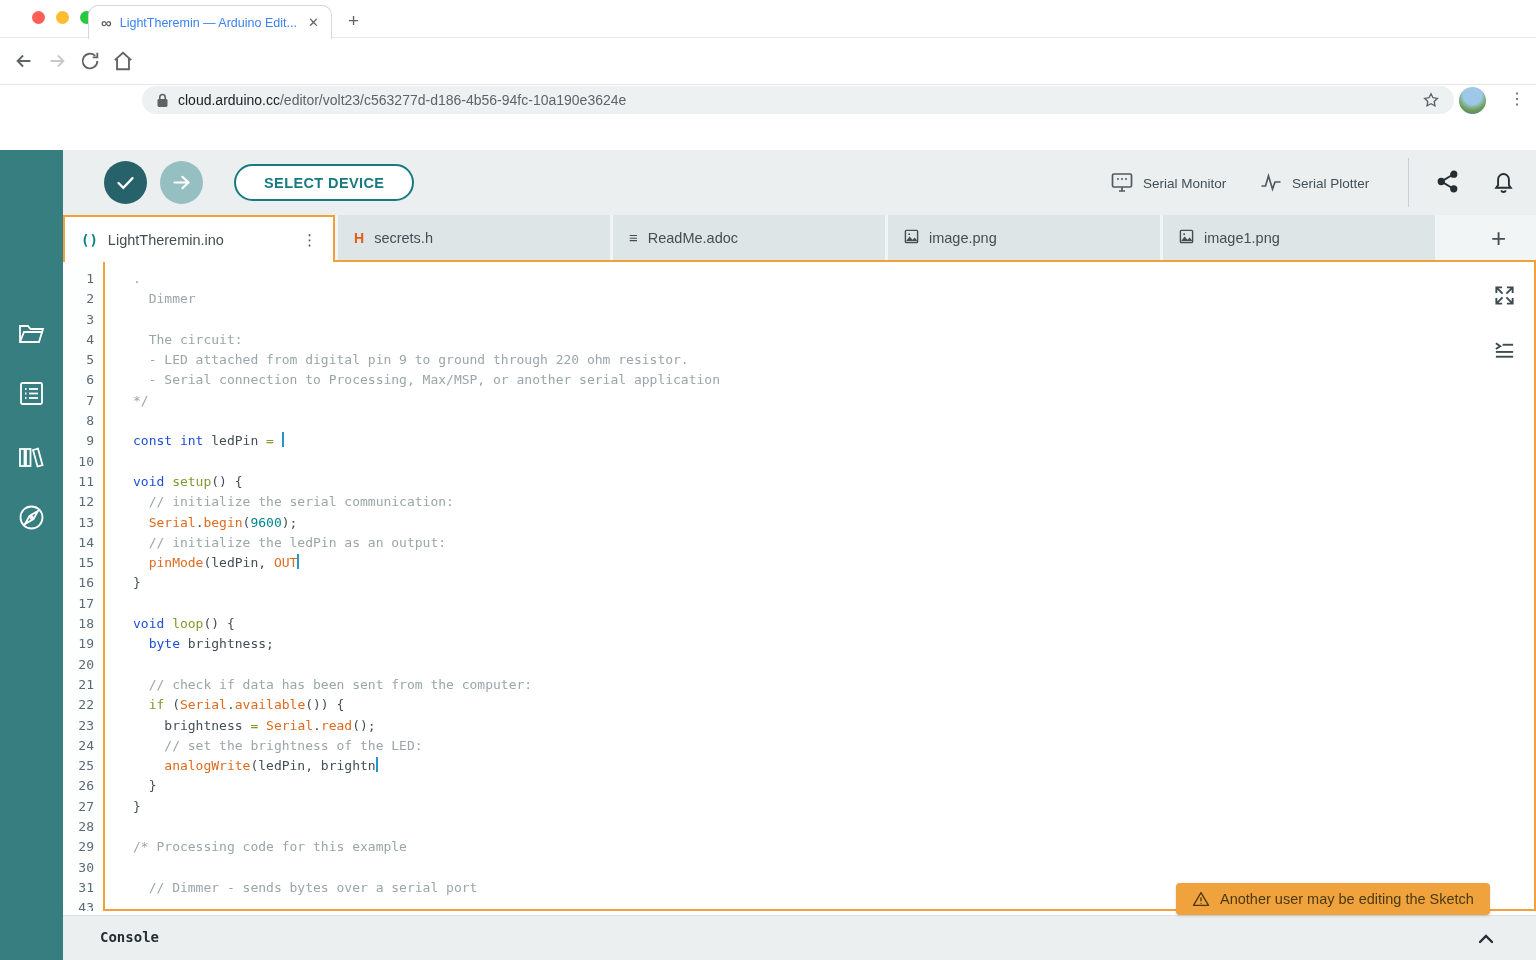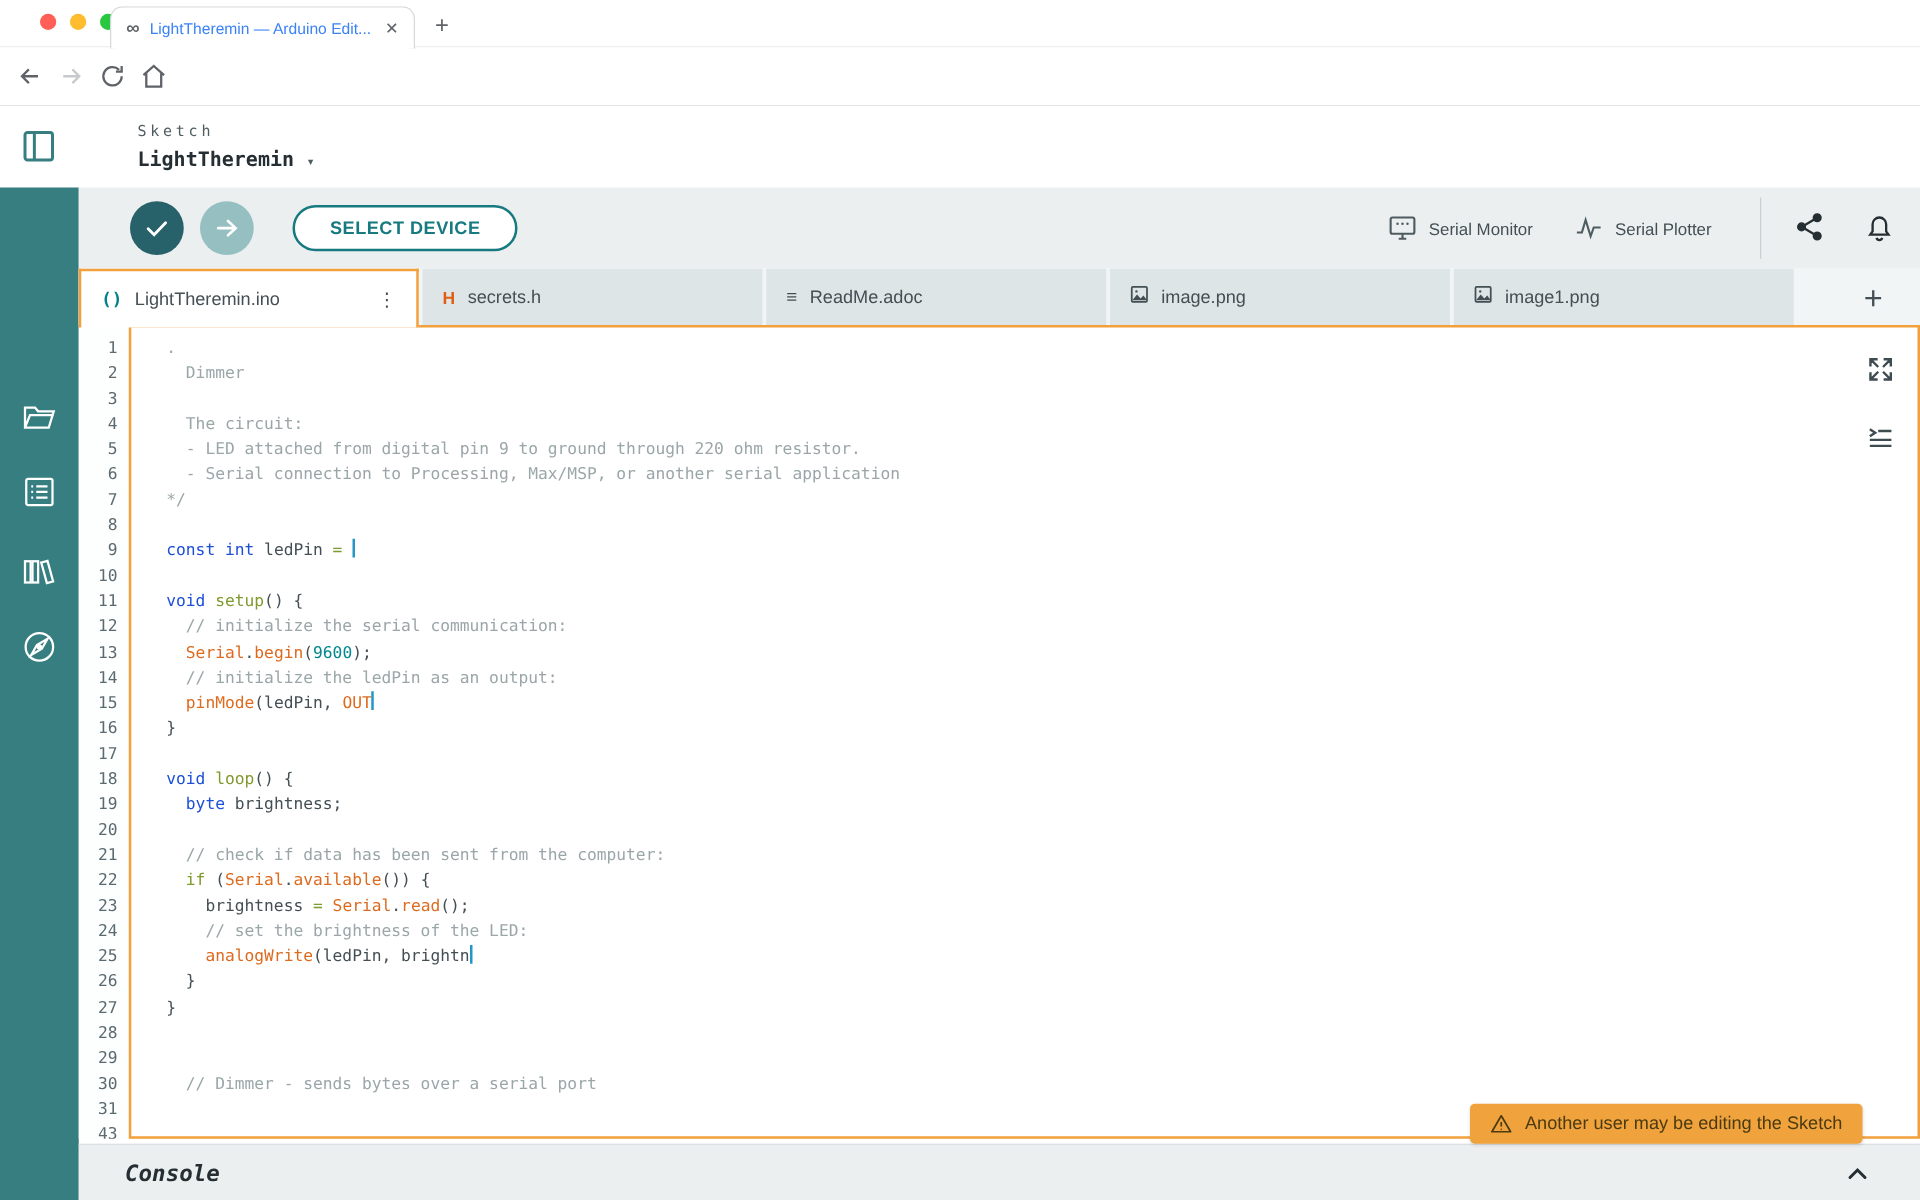--- a/index.html
+++ b/index.html
@@ -107,21 +107,21 @@
   
   .toast { position:absolute; left:1176px; top:883px; height:32px; background:#f0a23d; border-radius:4px;
            display:flex; align-items:center; gap:10px; padding:0 16px; z-index:6;
            font-size:14.5px; color:#4a3a10; box-shadow:0 1px 3px rgba(0,0,0,.15); }
   .toast svg { width:18px; height:18px; color:#4a3a10; }
 
   
   .console-bar { position:absolute; left:63px; top:915px; width:1473px; height:45px; background:#eceff0;
                  border-top:1px solid #dcdfe1; }
   .console-label { position:absolute; left:37px; top:13px; font-family:"DejaVu Sans Mono", monospace;
-                   font-size:18px; font-weight:bold; color:#252e32;font-style:italic; }
+                   font-size:14px; font-weight:bold; color:#252e32; }
   .console-chevron { position:absolute; left:1413px; top:13px; width:20px; height:20px; color:#252e32; }
   .console-chevron svg { width:100%; height:100%; }
 </style>
 </head>
 <body>
 
 <div id="screen">
 
   <div class="chrome-top">
     <div class="traffic t-red"></div>
@@ -169,40 +169,20 @@
       <span class="omni-star">
         <svg viewBox="0 0 24 24" fill="none" stroke="currentColor" stroke-width="1.8">
             <path d="M12 3.6l2.6 5.3 5.9.9-4.2 4.1 1 5.8L12 17l-5.3 2.7 1-5.8-4.2-4.1 5.9-.9z"></path>
           </svg>
       </span>
     </div>
     <div class="avatar"></div>
     <div class="chrome-kebab">⋮</div>
   </div>
 
-  <div class="app-header">
-    <span class="panel-toggle">
-      <svg viewBox="0 0 28 28" fill="none" stroke="currentColor" stroke-width="2.4">
-          <rect x="3" y="3" width="22" height="22" rx="2"></rect>
-          <line x1="10.5" y1="3" x2="10.5" y2="25"></line>
-        </svg>
-    </span>
-    <div class="sketch-label">Sketch</div>
-    <div class="sketch-name"><span>LightTheremin</span><span class="sketch-caret">▾</span></div>
-    <div class="arduino-logo">
-      <svg width="56" height="30" viewBox="0 0 56 30" fill="none" stroke="currentColor" stroke-width="3.4">
-        <circle cx="15" cy="15" r="10"></circle>
-          <circle cx="39" cy="15" r="10"></circle>
-        <line x1="10.5" y1="15" x2="19.5" y2="15"></line>
-        <line x1="34.5" y1="15" x2="43.5" y2="15"></line>
-          <line x1="39" y1="10.5" x2="39" y2="19.5"></line>
-        <circle cx="52.5" cy="4" r="1.4" stroke-width="1"></circle>
-      </svg>
-    </div>
-  </div>
 
   <div class="sidebar">
     <span class="side-ic" style="top:169px">
       <svg viewBox="0 0 29 29" fill="none" stroke="currentColor" stroke-width="1.8">
           <path d="M3 23V7h8l2.5 3H26l-4 13H3zM3 23l4-10h19"></path>
         </svg>
     </span>
     <span class="side-ic" style="top:229px">
       <svg viewBox="0 0 29 29" fill="none" stroke="currentColor" stroke-width="1.8">
           <rect x="4" y="4" width="21" height="21" rx="1.5"></rect>
@@ -381,20 +361,21 @@
         <div class="code-line"><span class="tok pl">  </span><span class="tok kw">byte</span><span class="tok pl"> </span><span class="tok id">brightness</span><span class="tok pl">;</span></div>
         <div class="code-line"></div>
         <div class="code-line"><span class="tok cm">  // check if data has been sent from the computer:</span></div>
         <div class="code-line"><span class="tok pl">  </span><span class="tok fn">if</span><span class="tok pl"> (</span><span class="tok bi">Serial</span><span class="tok pl">.</span><span class="tok bi">available</span><span class="tok pl">()) {</span></div>
         <div class="code-line"><span class="tok pl">    </span><span class="tok id">brightness</span><span class="tok pl"> </span><span class="tok op">=</span><span class="tok pl"> </span><span class="tok bi">Serial</span><span class="tok pl">.</span><span class="tok bi">read</span><span class="tok pl">();</span></div>
         <div class="code-line"><span class="tok cm">    // set the brightness of the LED:</span></div>
         <div class="code-line"><span class="tok pl">    </span><span class="tok bi">analogWrite</span><span class="tok pl">(</span><span class="tok id">ledPin</span><span class="tok pl">, brightn</span><span class="cursor"></span></div>
         <div class="code-line"><span class="tok pl">  }</span></div>
         <div class="code-line"><span class="tok pl">}</span></div>
         <div class="code-line"></div>
+        <div class="code-line"><span class="tok cm">/* Processing code for this example</span></div>
         <div class="code-line"></div>
         <div class="code-line"><span class="tok cm">  // Dimmer - sends bytes over a serial port</span></div>
       </div>
   </div>
   <span class="ed-corner expand-ic">
     <svg viewBox="0 0 24 24" fill="none" stroke="currentColor" stroke-width="2">
         <path d="M9.5 3.5H3.5v6M3.5 3.5l6.5 6.5M14.5 3.5h6v6M20.5 3.5L14 10M3.5 14.5v6h6M3.5 20.5L10 14M20.5 14.5v6h-6M20.5 20.5L14 14"></path>
       </svg>
   </span>
   <span class="ed-corner format-ic">

